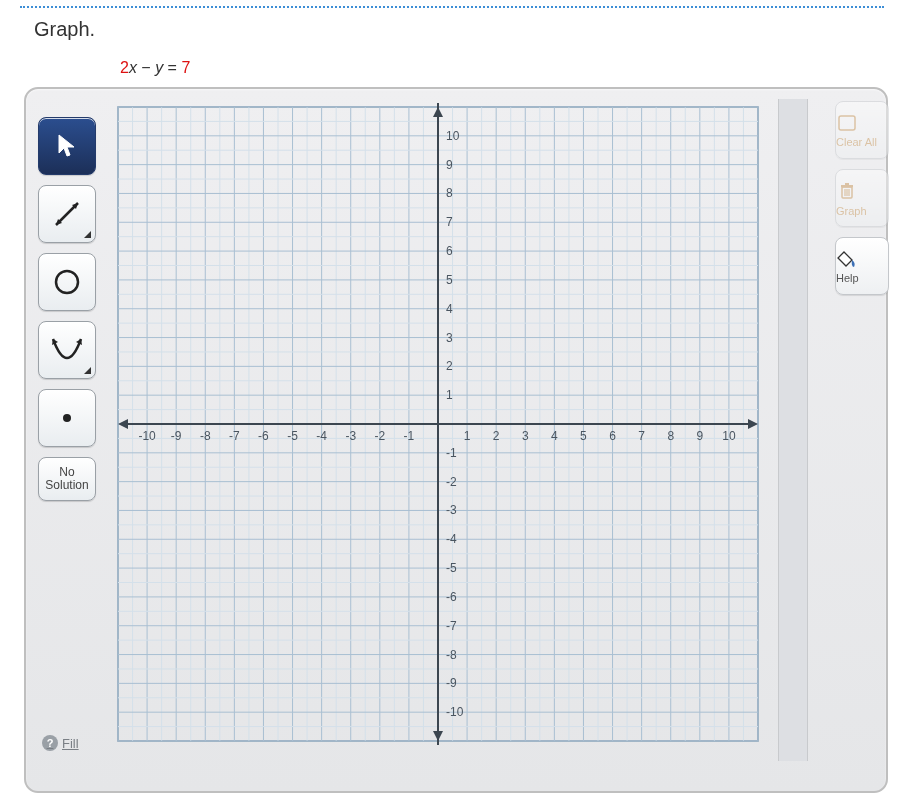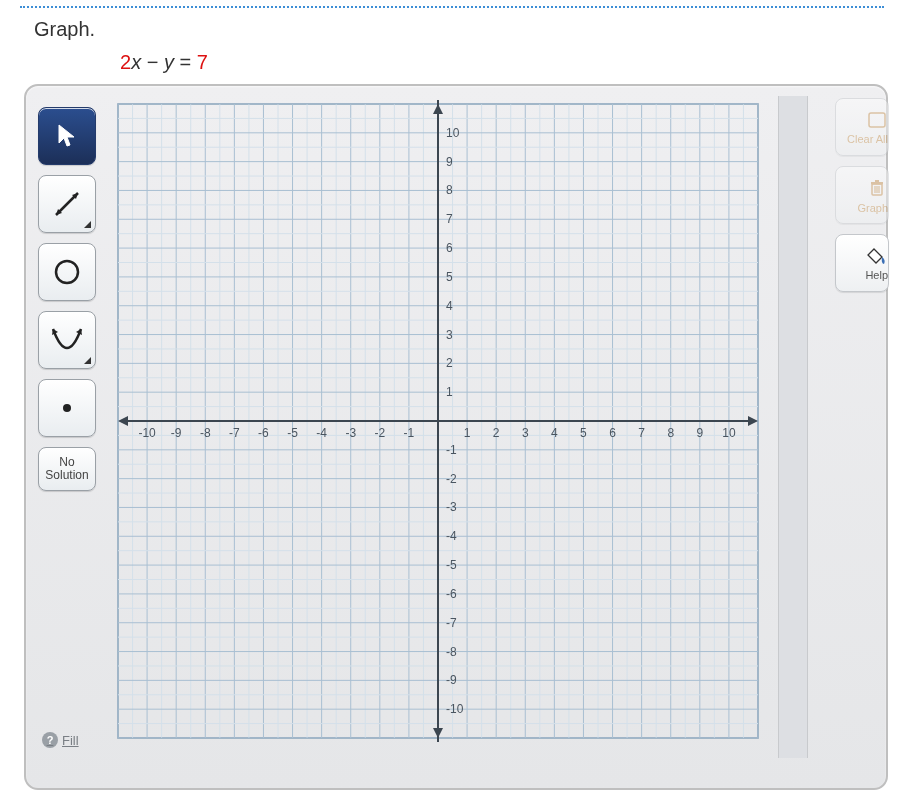--- a/index.html
+++ b/index.html
@@ -15,24 +15,24 @@
     padding: 0 20px 20px 20px;
   }
   .dotted-top {
     border-top: 2px dotted #3d8ed6;
     height: 0;
     margin: 6px 0 10px 0;
   }
   .prompt-title {
     font-size: 20px;
     color: #333;
-    margin: 4px 0 10px 14px;
+    margin: 4px 0 18px 14px;
   }
   .equation {
-    font-size: 20px;
+    font-size: 16px;
     font-style: italic;
     margin: 0 0 10px 100px;
   }
   .eq-const { color: #d11; font-style: normal; }
   .eq-var { font-style: italic; }
   .eq-op { font-style: normal; }
 
   .tool-frame {
     position: relative;
     width: 860px;
@@ -41,21 +41,21 @@
     border-radius: 14px;
     background: linear-gradient(#efeff1, #e5e6e8);
     box-shadow: inset 0 1px 2px rgba(255,255,255,0.6);
     margin-left: 4px;
   }
 
   
   .left-tools {
     position: absolute;
     left: 12px;
-    top: 21px;
+    top: 28px;
     width: 60px;
     display: flex;
     flex-direction: column;
     gap: 10px;
   }
   .tool-btn {
     width: 56px;
     height: 56px;
     border: 1px solid #9aa0a6;
     border-radius: 8px;
@@ -126,21 +126,21 @@
   }
   .side-btn {
     width: 52px;
     height: 56px;
     border: 1px solid #c4c7cb;
     border-radius: 8px;
     background: linear-gradient(#ffffff, #eef0f2);
     box-shadow: 0 1px 1px rgba(0,0,0,0.1), inset 0 1px 0 rgba(255,255,255,0.8);
     display: flex;
     flex-direction: column;
-    align-items: flex-end;
+    align-items: flex-start;
     justify-content: center;
     gap: 3px;
     font-size: 11px;
     color: #555;
     cursor: pointer;
     margin-left: 32px;
   }
   .side-btn.disabled {
     opacity: 0.45;
     color: #c58f4a;

